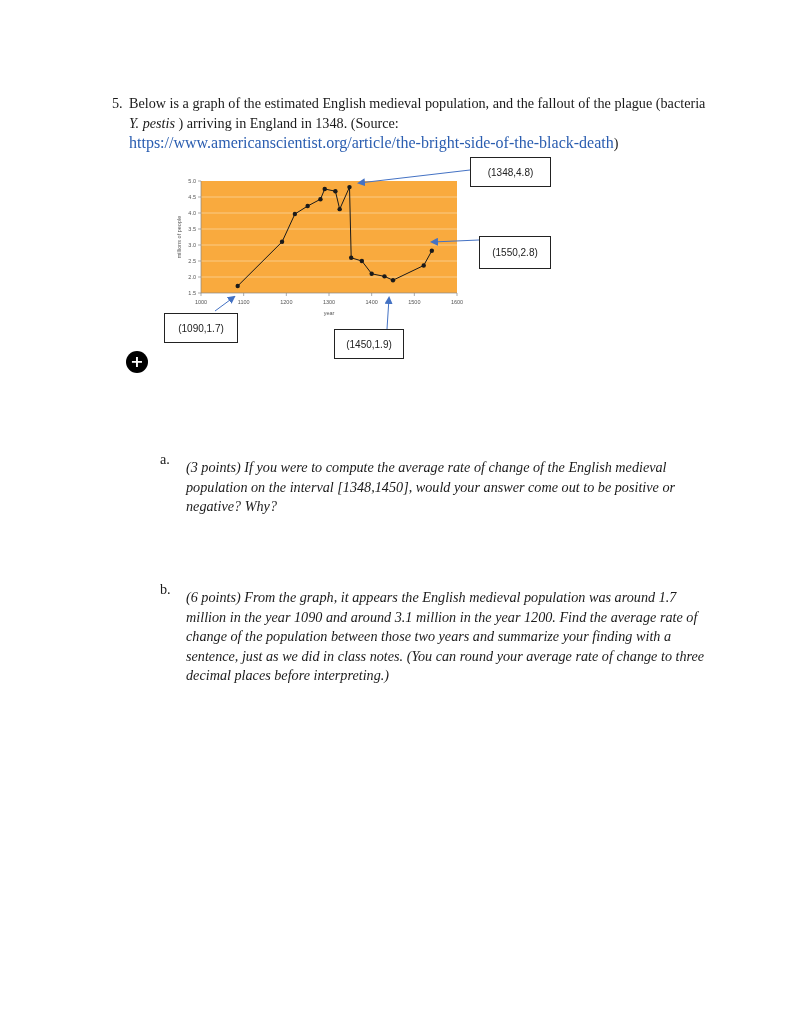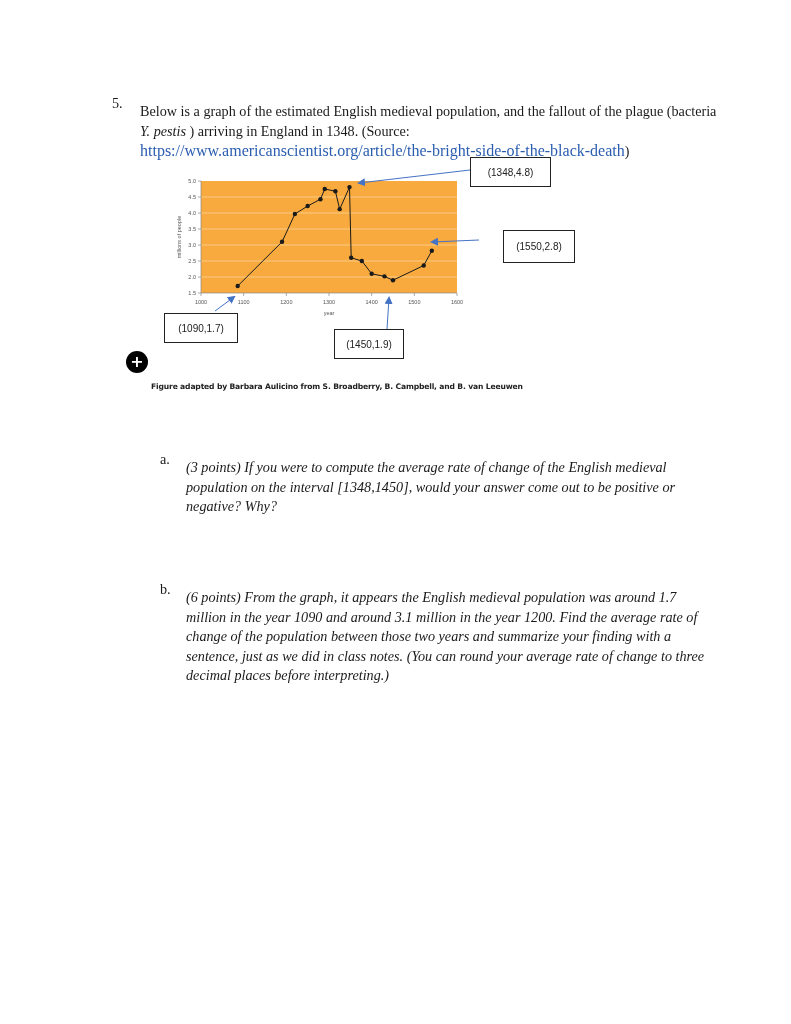--- a/index.html
+++ b/index.html
@@ -1,21 +1,21 @@
 <!DOCTYPE html>
 <html><head>
 <meta charset="utf-8">
 <style>
   html, body { margin: 0; padding: 0; background: #ffffff; }
   body { width: 791px; height: 1024px; position: relative; overflow: hidden;
          font-family: "DejaVu Serif", "Liberation Serif", serif; color: #1a1a1a; }
   .q-head { position: absolute; left: 112px; top: 93px; width: 600px;
             font-size: 14.2px; line-height: 20px; font-family: "Liberation Serif", serif; }
   .q-num { position: absolute; left: 0; top: 0; }
-  .q-text { position: absolute; left: 28px; top: 0; width: 580px; margin-top: 8px; }
+  .q-text { position: absolute; left: 17px; top: 0; width: 580px; }
   .q-text i { font-style: italic; }
   .src-link { color: #2a5db0; font-size: 16px; }
   .paren { font-size: 14px; }
   .chart-wrap { position: absolute; left: 0; top: 0; width: 791px; height: 360px; pointer-events: none; }
   .chart-wrap svg { position: absolute; left: 0; top: 0; }
   .anno-box { position: absolute; border: 1px solid #222; background: #fff;
               font-family: "Liberation Sans", sans-serif; font-size: 10px; color: #222;
               display: flex; align-items: center; justify-content: center; }
   .add-btn { position: absolute; left: 126px; top: 351px; width: 22px; height: 22px;
              border-radius: 50%; background: #000; color: #fff; display: flex;
@@ -109,30 +109,29 @@
         </marker>
       </defs>
       <line x1="470" y1="170" x2="359" y2="183" stroke="#4472C4" stroke-width="1" marker-end="url(#ah)"></line>
       <line x1="479" y1="240" x2="432" y2="242" stroke="#4472C4" stroke-width="1" marker-end="url(#ah)"></line>
       <line x1="215" y1="311" x2="234" y2="297" stroke="#4472C4" stroke-width="1" marker-end="url(#ah)"></line>
       <line x1="387" y1="329" x2="389" y2="298" stroke="#4472C4" stroke-width="1" marker-end="url(#ah)"></line>
     </svg>
 </div>
 
 <div class="anno-box" style="left:470px; top:157px; width:79px; height:28px;">(1348,4.8)</div>
-<div class="anno-box" style="left:479px; top:230px; width:70px; height:31px;margin-left:24px;">(1550,2.8)</div>
+<div class="anno-box" style="left:479px; top:236px; width:70px; height:31px;">(1550,2.8)</div>
 <div class="anno-box" style="left:164px; top:313px; width:72px; height:28px;">(1090,1.7)</div>
 <div class="anno-box" style="left:334px; top:329px; width:68px; height:28px;text-align:center;">(1450,1.9)</div>
 
 <div class="add-btn">
   <span>+</span>
 </div>
 
 <div class="caption">
-  <div>Figure adapted by Barbara Aulicino from S. Broadberry, B. Campbell, and B. van Leeuwen</div>
 </div>
 
 <div class="part" id="part-a">
   <span class="lbl">a.</span>
   <div class="body">(3 points) If you were to compute the average rate of change of the English medieval population on the interval [1348,1450], would your answer come out to be positive or negative? Why?</div>
 </div>
 
 <div class="part" id="part-b">
   <span class="lbl">b.</span>
   <div class="body">(6 points) From the graph, it appears the English medieval population was around 1.7 million in the year 1090 and around 3.1 million in the year 1200. Find the average rate of change of the population between those two years and summarize your finding with a sentence, just as we did in class notes. (You can round your average rate of change to three decimal places before interpreting.)</div>

